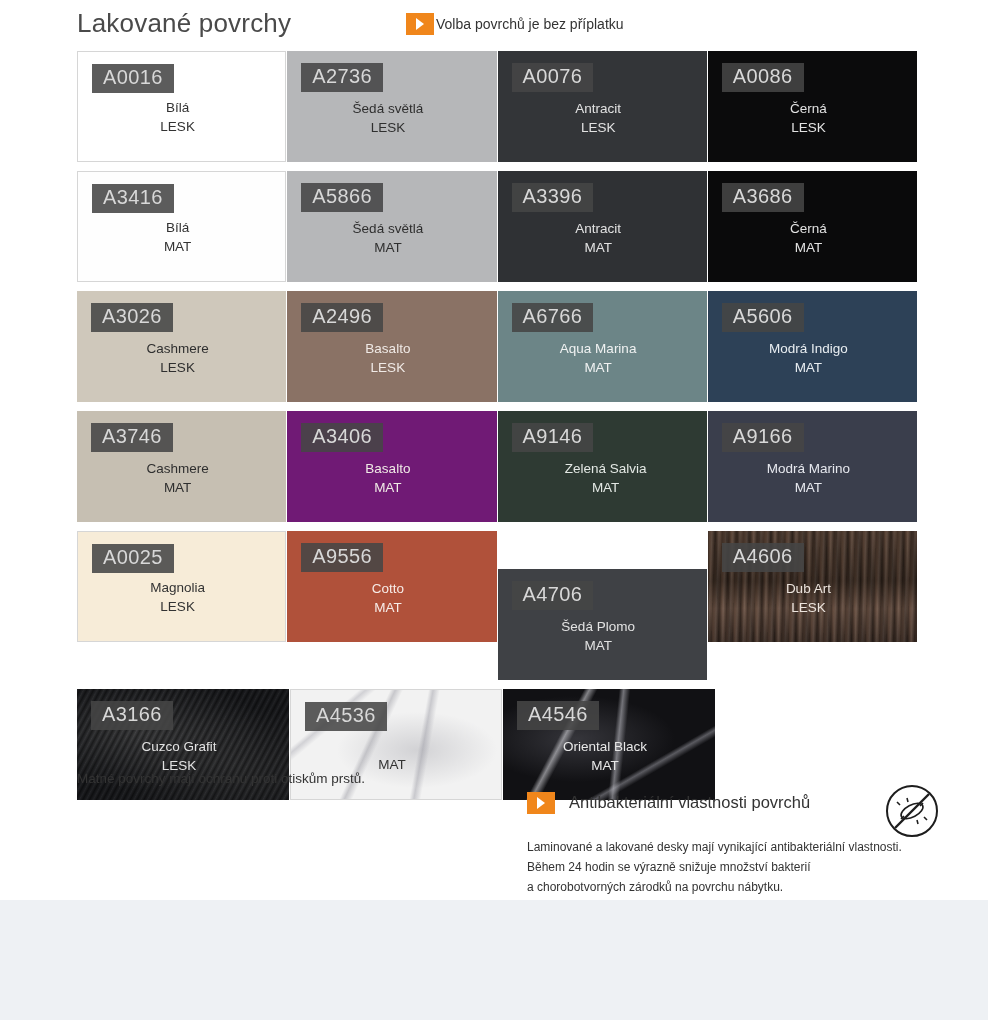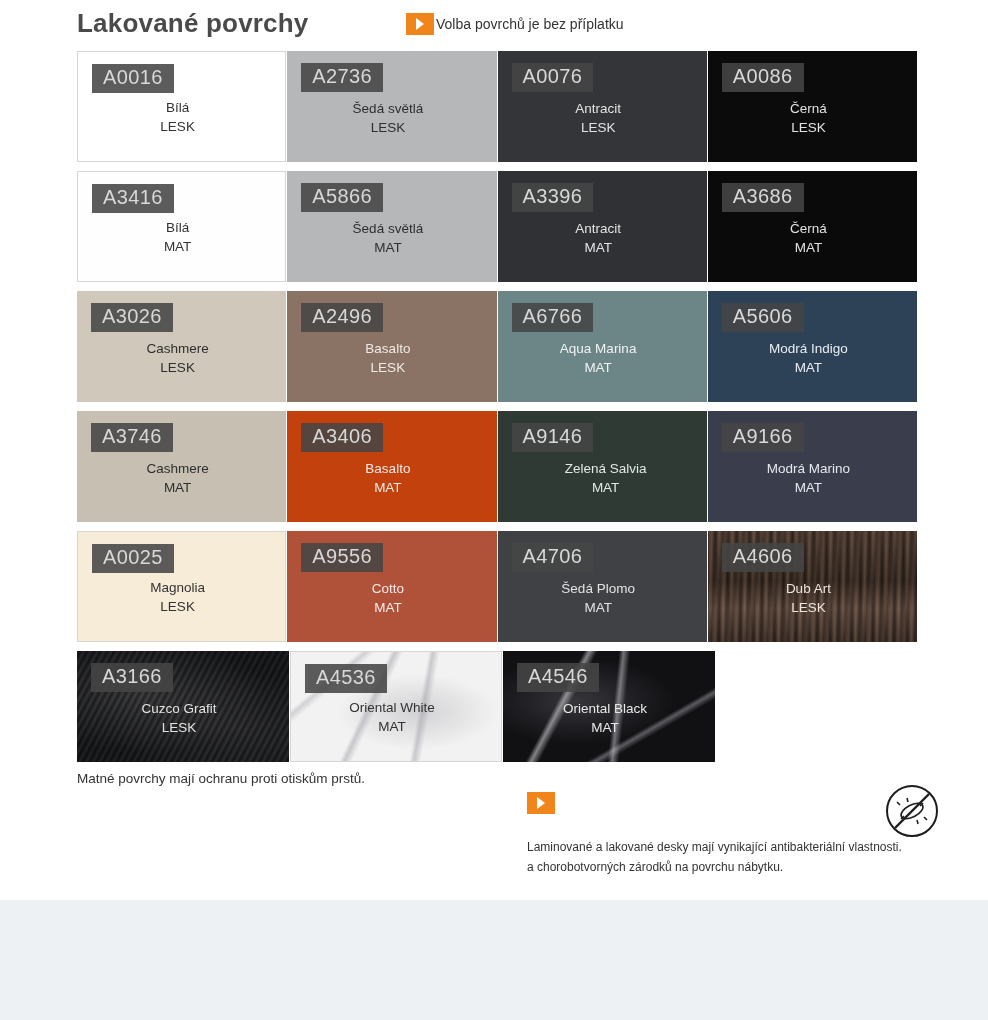--- a/index.html
+++ b/index.html
@@ -20,21 +20,21 @@
   .header {
     position: absolute;
     left: 0; top: 0;
     width: 988px; height: 44px;
   }
   .page-title {
     position: absolute;
     left: 77px; top: 8px;
     font-size: 26px;
     color: #4a4a4a;
-    font-weight: 700;
+    font-weight: 400;
     letter-spacing: 0.2px;
   }
   .note-arrow {
     position: absolute;
     left: 406px; top: 13px;
     width: 28px; height: 22px;
     background: #f0861b;
     display: flex;
     align-items: center;
     justify-content: center;
@@ -269,21 +269,21 @@
         </div>
       </div>
       <div class="row">
         <div class="swatch" style="background: rgb(198, 191, 178);">
           <div class="code">A3746</div>
           <div class="label" style="color: rgb(47, 47, 47);">
             <span class="nm">Cashmere</span>
             <span class="fin">MAT</span>
           </div>
         </div>
-        <div class="swatch" style="background: #c2410c;">
+        <div class="swatch" style="background: #701a75;">
           <div class="code">A3406</div>
           <div class="label" style="color: rgb(240, 234, 230);">
             <span class="nm">Basalto</span>
             <span class="fin">MAT</span>
           </div>
         </div>
         <div class="swatch" style="background: rgb(46, 58, 51);">
           <div class="code">A9146</div>
           <div class="label" style="color: rgb(227, 232, 228); padding-left: 15px;">
             <span class="nm">Zelená Salvia</span>
@@ -306,21 +306,21 @@
             <span class="fin">LESK</span>
           </div>
         </div>
         <div class="swatch" style="background: rgb(176, 81, 58);">
           <div class="code">A9556</div>
           <div class="label" style="color: rgb(247, 236, 232);">
             <span class="nm">Cotto</span>
             <span class="fin">MAT</span>
           </div>
         </div>
-        <div class="swatch" style="background: rgb(63, 65, 69);">
+        <div class="swatch" style="background: rgb(63, 65, 69); margin-top: 38px;">
           <div class="code">A4706</div>
           <div class="label" style="color: rgb(226, 226, 226);">
             <span class="nm">Šedá Plomo</span>
             <span class="fin">MAT</span>
           </div>
         </div>
         <div class="swatch tex-wood">
           <div class="code">A4606</div>
           <div class="label" style="color: rgb(236, 228, 221);">
             <span class="nm">Dub Art</span>
@@ -332,43 +332,44 @@
         <div class="swatch tex-grafit">
           <div class="code">A3166</div>
           <div class="label" style="color: rgb(226, 226, 226);">
             <span class="nm">Cuzco Grafit</span>
             <span class="fin">LESK</span>
           </div>
         </div>
         <div class="swatch bordered tex-marble-white">
           <div class="code">A4536</div>
           <div class="label" style="color: rgb(51, 51, 51);">
-            <span class="nm">Oriental White</span>
             <span class="fin">MAT</span>
           </div>
         </div>
         <div class="swatch tex-marble-black">
           <div class="code">A4546</div>
           <div class="label" style="color: rgb(232, 232, 232); text-align: center;">
             <span class="nm">Oriental Black</span>
             <span class="fin">MAT</span>
           </div>
         </div>
       </div>
     </div>
 
   <div class="matte-note">Matné povrchy mají ochranu proti otiskům prstů.</div>
 
   <div class="ab-arrow">
     <svg width="14" height="14" viewBox="0 0 14 14" aria-hidden="true">
       <polygon points="3,1 11,7 3,13" fill="#ffffff"></polygon>
     </svg>
   </div>
+  <div class="ab-title">Antibakteriální vlastnosti povrchů</div>
   <div class="ab-body">
     <div>Laminované a lakované desky mají vynikající antibakteriální vlastnosti.</div>
+    <div>Během 24 hodin se výrazně snižuje množství bakterií</div>
     <div>a chorobotvorných zárodků na povrchu nábytku.</div>
   </div>
   <div class="ab-icon">
     <svg width="56" height="56" viewBox="0 0 56 56" aria-hidden="true">
       <circle cx="28" cy="28" r="25" fill="none" stroke="#1d1d1d" stroke-width="2"></circle>
       <g stroke="#1d1d1d" stroke-width="1.6" fill="none">
         <ellipse cx="28" cy="28" rx="12" ry="6" transform="rotate(-28 28 28)"></ellipse>
         <line x1="16" y1="22" x2="13" y2="19"></line>
         <line x1="40" y1="34" x2="43" y2="37"></line>
         <line x1="24" y1="19" x2="23" y2="15"></line>

